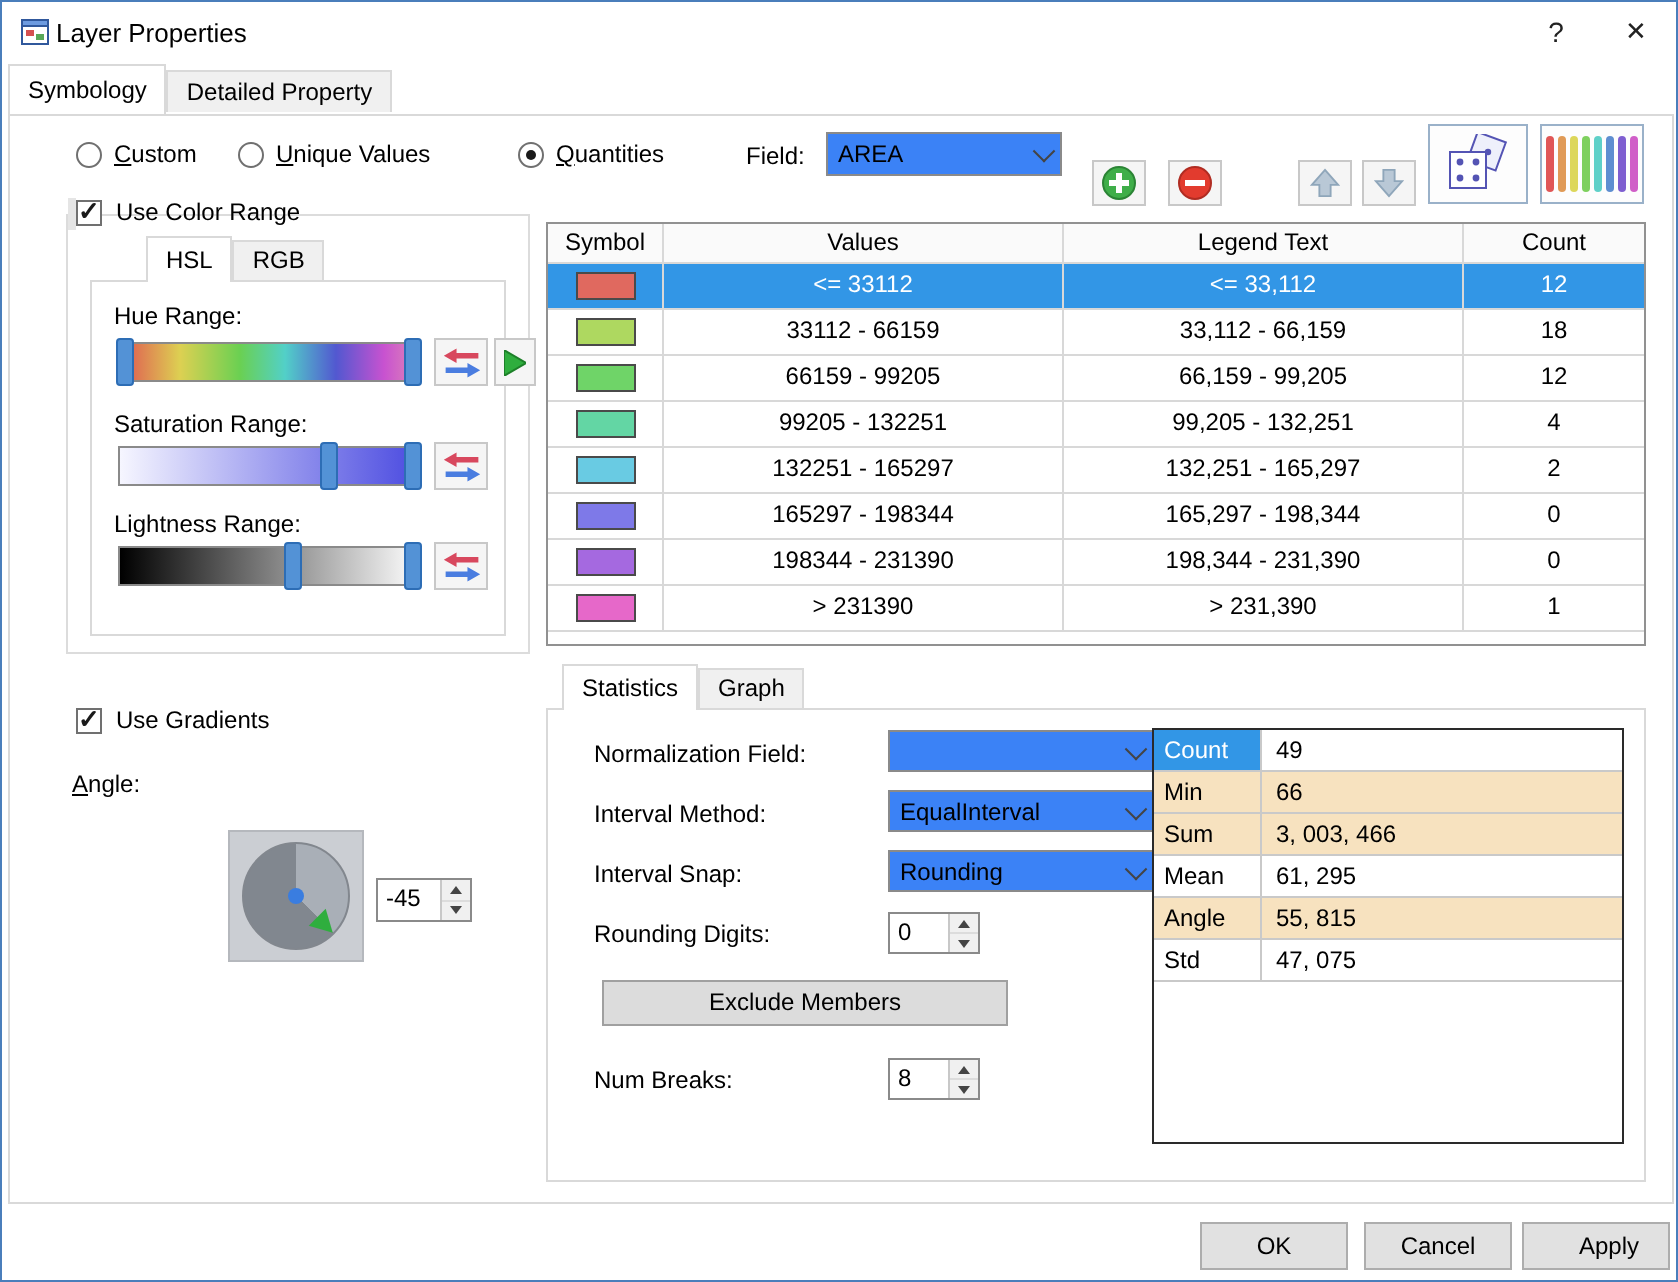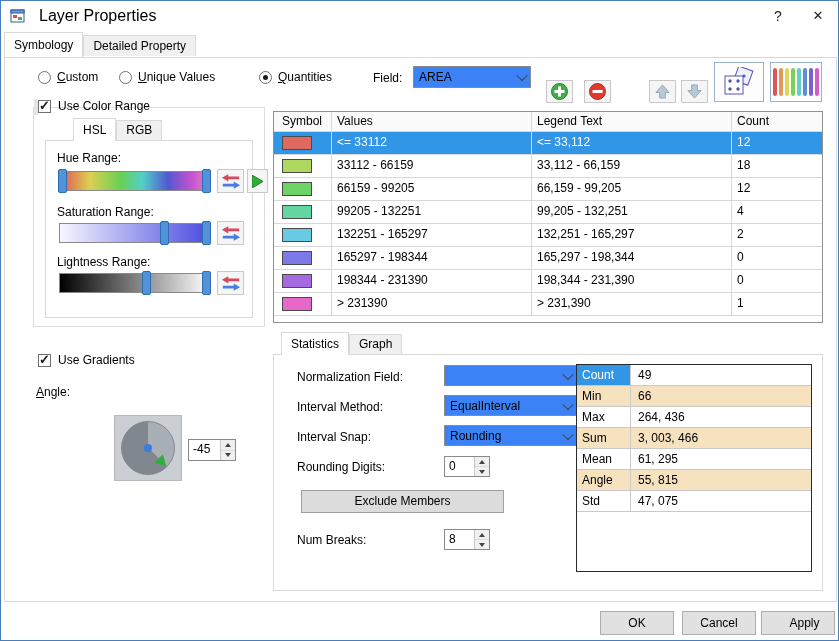--- a/index.html
+++ b/index.html
@@ -2,21 +2,21 @@
 <html style="--selection: #3296e6; --shaded: #f7e2bf;"><head>
 <meta charset="utf-8">
 <style>
   * { box-sizing: border-box; margin: 0; padding: 0; }
   body { background: #fff; font-family: "Liberation Sans", sans-serif; font-size: 12px; color: #000; }
   .dialog { position: relative; width: 839px; height: 641px; background: #fff; border: 1px solid #4a7ebb; overflow: hidden; }
 
   
   .titlebar { position: absolute; left: 0; top: 0; right: 0; height: 30px; background: #fff; display: flex; align-items: center; }
   .app-icon { margin-left: 9px; width: 16px; height: 16px; display: inline-block; }
-  .win-title { margin-left: 13px; font-size: 16px; }
+  .win-title { margin-left: 2px; font-size: 13px; }
   .tb-spacer { flex: 1; }
   .tb-btn { width: 40px; height: 30px; line-height: 30px; text-align: center; font-size: 14px; color: #222; cursor: default; }
   .tb-btn.close { font-size: 13px; }
 
   
   .tabs-row { position: absolute; display: flex; align-items: flex-end; z-index: 3; }
   .tab { border: 1px solid #d9d9d9; border-bottom: none; background: #f0f0f0; padding: 3px 9px 3px 9px; height: 21px; }
   .tab.active { background: #fff; height: 25px; padding-top: 5px; margin-bottom: -1px; }
   .tab-page { position: absolute; border: 1px solid #d9d9d9; background: #fff; }
 
@@ -56,21 +56,21 @@
   .play-btn { position: absolute; width: 21px; height: 24px; background: #f5f5f5; border: 1px solid #c8c8c8; display: flex; align-items: center; justify-content: center; }
 
   
   .dial { position: absolute; width: 68px; height: 66px; background: #cbced3; border: 1px solid #b5b8bd; }
   .dial-circle { position: absolute; left: 6px; top: 5px; width: 54px; height: 54px; border-radius: 50%; border: 1px solid #82878e; background: conic-gradient(#a9afb7 0deg 135deg, #81878f 135deg 360deg); }
   .dial-rot { position: absolute; left: 6px; top: 5px; width: 54px; height: 54px; transform: rotate(135deg); }
   .dial-tri { position: absolute; left: 50%; top: 1px; margin-left: -6px; width: 0; height: 0; border-left: 6px solid transparent; border-right: 6px solid transparent; border-bottom: 11px solid #2fae3e; }
   .dial-dot { position: absolute; left: 50%; top: 50%; width: 8px; height: 8px; margin: -4px 0 0 -4px; border-radius: 50%; background: #3a7de0; }
 
   
-  .grid { position: absolute; border: 1px solid #919191; background: #fff; }
+  .grid { position: absolute; border: 1px solid #919191; background: #fff; text-align: center; }
   .g-row, .g-head { display: flex; }
   .gc { border-right: 1px solid #d8d8d8; border-bottom: 1px solid #d8d8d8; padding: 3px 5px; overflow: hidden; white-space: nowrap; }
   .gc.sym { width: 58px; padding: 3px 8px; }
   .gc.val { width: 200px; }
   .gc.leg { width: 200px; }
   .gc.cnt { flex: 1; border-right: none; }
   .g-head .gc { background: #fafafa; height: 20px; padding-top: 2px; }
   .g-row { height: 23px; }
   .g-row.selected { background: var(--selection); color: #fff; }
   .swatch { display: inline-block; width: 30px; height: 14px; border: 1px solid #4a4a4a; vertical-align: middle; }
@@ -352,24 +352,20 @@
 
   <div class="stable" style="left:575px; top:363px; width:236px; height:208px;">
     <div class="s-row">
       <div class="s-name sel">Count</div>
       <div class="s-val">49</div>
     </div>
     <div class="s-row shaded">
       <div class="s-name">Min</div>
       <div class="s-val">66</div>
     </div>
-    <div class="s-row">
-      <div class="s-name">Max</div>
-      <div class="s-val">264, 436</div>
-    </div>
     <div class="s-row shaded">
       <div class="s-name">Sum</div>
       <div class="s-val">3, 003, 466</div>
     </div>
     <div class="s-row">
       <div class="s-name">Mean</div>
       <div class="s-val">61, 295</div>
     </div>
     <div class="s-row shaded">
       <div class="s-name">Angle</div>

